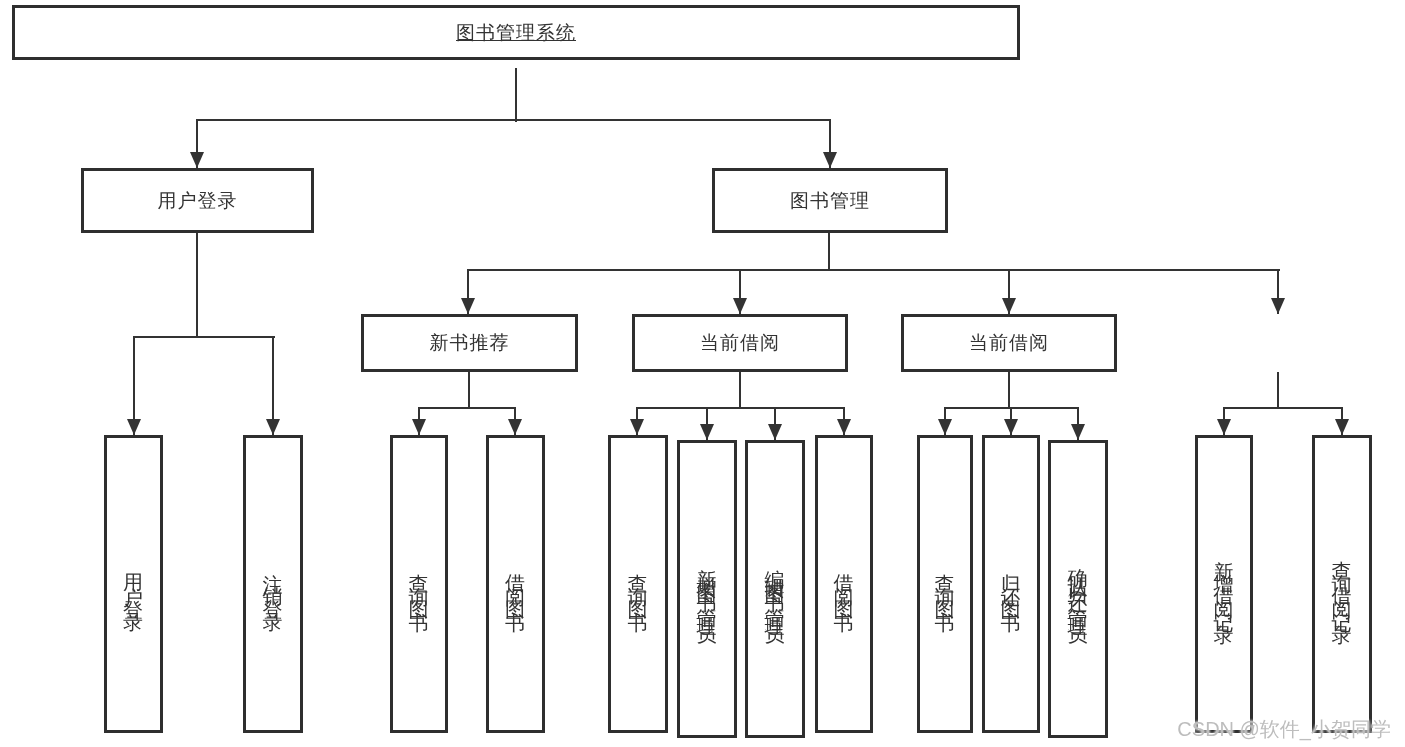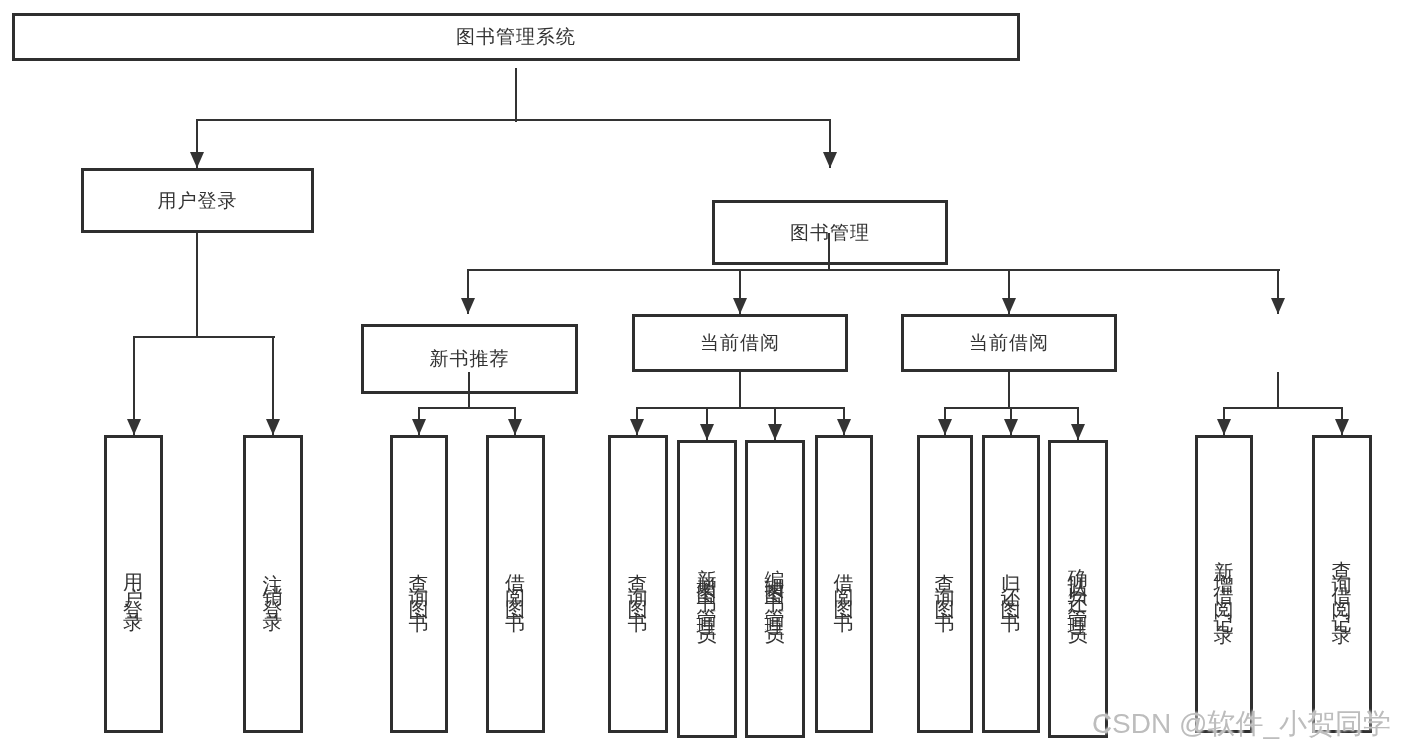--- a/index.html
+++ b/index.html
@@ -53,64 +53,64 @@
     position: absolute;
     width: 0; height: 0;
     border-left: 7px solid transparent;
     border-right: 7px solid transparent;
     border-top: 16px solid var(--line);
   }
   .watermark {
     position: absolute;
     right: 14px;
     bottom: 4px;
-    font-size: 28px;
+    font-size: 20px;
     color: var(--watermark-text);
     z-index: 10;
     text-shadow: 0 0 3px #fff, 0 0 3px #fff;
     white-space: nowrap;
     margin-top: 48px;
   }
 </style>
 </head>
 <body>
 
 <div id="canvas">
 
-  <div class="node" style="left:12px; top:13px; width:1008px; height:48px;">图书管理系统</div>
+  <div class="node" style="left:12px; top:5px; width:1008px; height:55px;text-decoration:underline;">图书管理系统</div>
 
   <div class="vline" style="left:515px; top:68px; height:54px;"></div>
   <div class="hline" style="left:196px; top:119px; width:635px;"></div>
   <div class="vline" style="left:196px; top:120px; height:48px;"></div>
   <div class="arrow" style="left:190px; top:152px;"></div>
   <div class="vline" style="left:829px; top:120px; height:48px;"></div>
   <div class="arrow" style="left:823px; top:152px;"></div>
 
   <div class="node" style="left:81px; top:168px; width:233px; height:65px;">用户登录</div>
-  <div class="node" style="left:712px; top:168px; width:236px; height:65px;margin-top:32px;">图书管理</div>
+  <div class="node" style="left:712px; top:168px; width:236px; height:65px;">图书管理</div>
 
   <div class="vline" style="left:196px; top:233px; height:105px;"></div>
   <div class="hline" style="left:133px; top:336px; width:142px;"></div>
   <div class="vline" style="left:133px; top:337px; height:98px;"></div>
   <div class="arrow" style="left:127px; top:419px;"></div>
   <div class="vline" style="left:272px; top:337px; height:98px;"></div>
   <div class="arrow" style="left:266px; top:419px;"></div>
 
   <div class="vline" style="left:828px; top:233px; height:38px;"></div>
   <div class="hline" style="left:467px; top:269px; width:813px;"></div>
   <div class="vline" style="left:467px; top:270px; height:44px;"></div>
   <div class="arrow" style="left:461px; top:298px;"></div>
   <div class="vline" style="left:739px; top:270px; height:44px;"></div>
   <div class="arrow" style="left:733px; top:298px;"></div>
   <div class="vline" style="left:1008px; top:270px; height:44px;"></div>
   <div class="arrow" style="left:1002px; top:298px;"></div>
   <div class="vline" style="left:1277px; top:270px; height:44px;"></div>
   <div class="arrow" style="left:1271px; top:298px;"></div>
 
-  <div class="node" style="left:361px; top:324px; width:217px; height:70px;">新书推荐</div>
+  <div class="node" style="left:361px; top:314px; width:217px; height:58px;">新书推荐</div>
   <div class="node" style="left:632px; top:314px; width:216px; height:58px;">当前借阅</div>
   <div class="node" style="left:901px; top:314px; width:216px; height:58px;">当前借阅</div>
 
   <div class="vline" style="left:468px; top:372px; height:37px;"></div>
   <div class="hline" style="left:418px; top:407px; width:98px;"></div>
   <div class="vline" style="left:418px; top:408px; height:27px;"></div>
   <div class="arrow" style="left:412px; top:419px;"></div>
   <div class="vline" style="left:514px; top:408px; height:27px;"></div>
   <div class="arrow" style="left:508px; top:419px;"></div>
 

